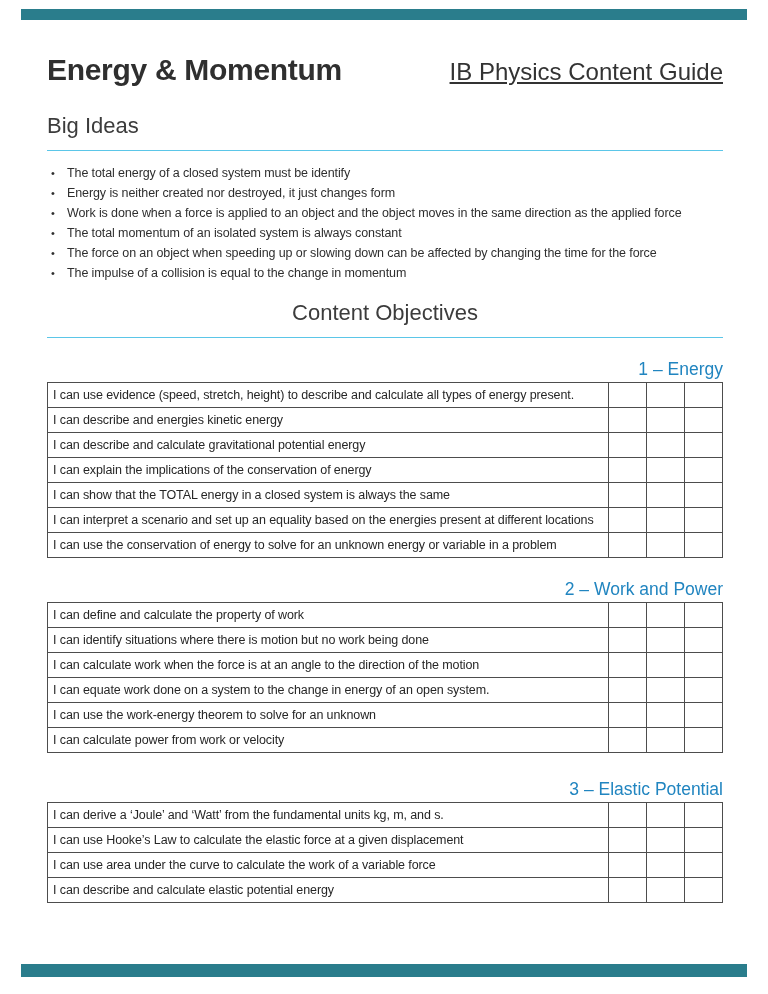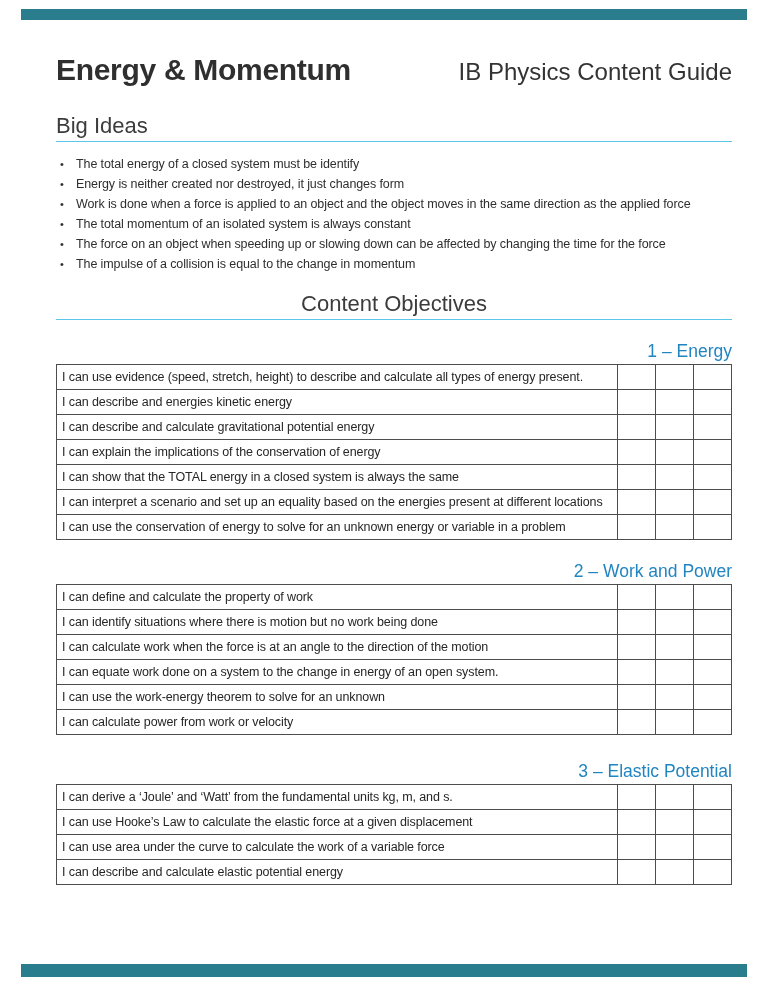--- a/index.html
+++ b/index.html
@@ -20,21 +20,21 @@
     left: 21px;
     right: 21px;
     background: var(--teal-bar, #2a7d8c);
   }
   .accent-bar.top { top: 9px; height: 11px; }
   .accent-bar.bottom { top: 964px; height: 13px; }
 
   .content {
     position: absolute;
     top: 0;
-    left: 56px;
+    left: 47px;
     width: 676px;
   }
 
   .doc-header {
     margin-top: 52px;
     display: flex;
     justify-content: space-between;
     align-items: baseline;
     line-height: 36px;
     white-space: nowrap;
@@ -43,29 +43,30 @@
     font-size: 30px;
     font-weight: 700;
     color: #2f2f2f;
     letter-spacing: -0.3px;
     margin: 0;
   }
   .doc-subtitle {
     font-size: 24px;
     font-weight: 400;
     color: #333333;
+    text-decoration: underline;
   }
 
   h2.rule-heading {
     font-size: 22px;
     font-weight: 400;
     color: #3c3c3c;
     line-height: 24px;
     margin: 0;
-    padding-bottom: 3px;
+    padding-bottom: 12px;
     border-bottom: 1px solid var(--heading-underline, #5bc6e8);
   }
   h2.big-ideas { margin-top: 24px; }
   h2.content-objectives { margin-top: 18px; text-align: center; }
 
   ul.bullet-list {
     margin: 12px 0 0 0;
     padding: 0;
     list-style: none;
   }

